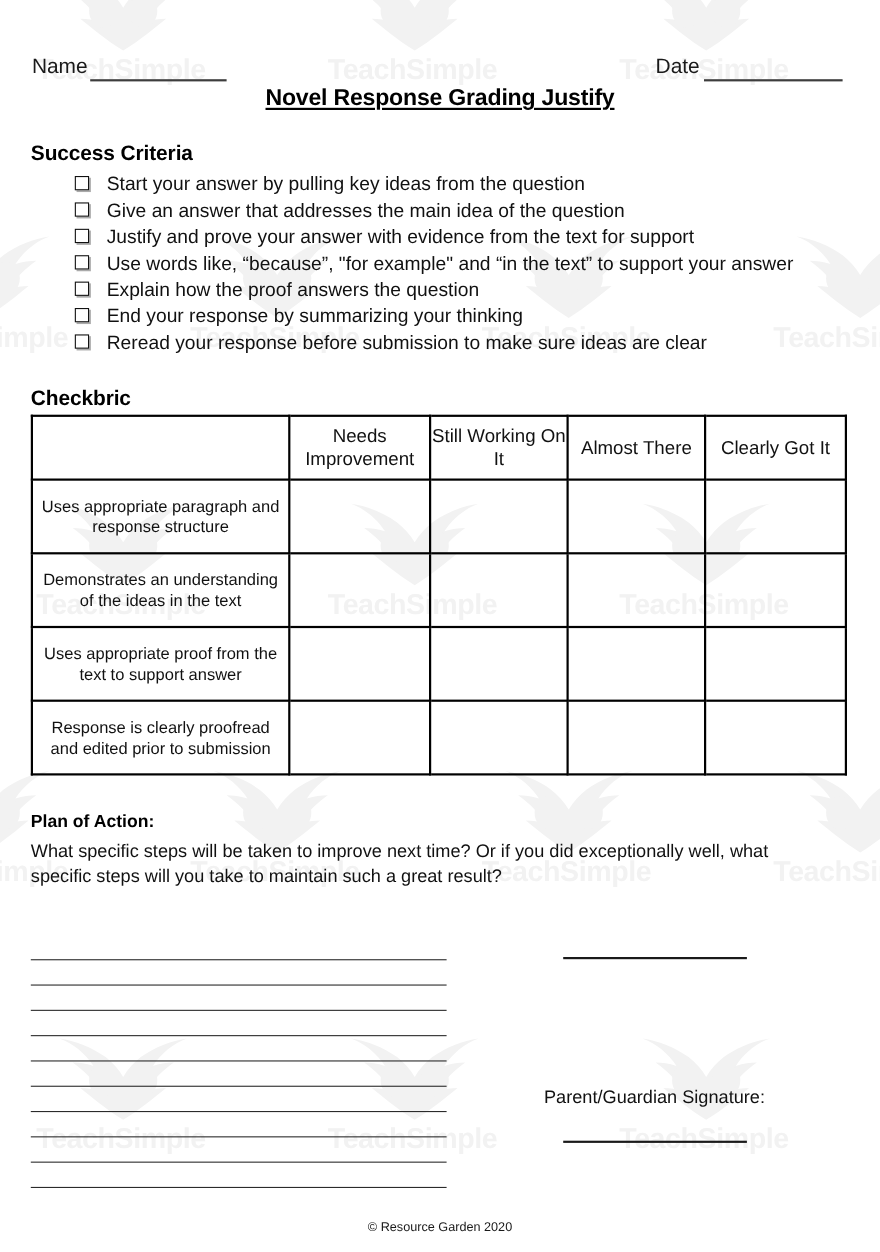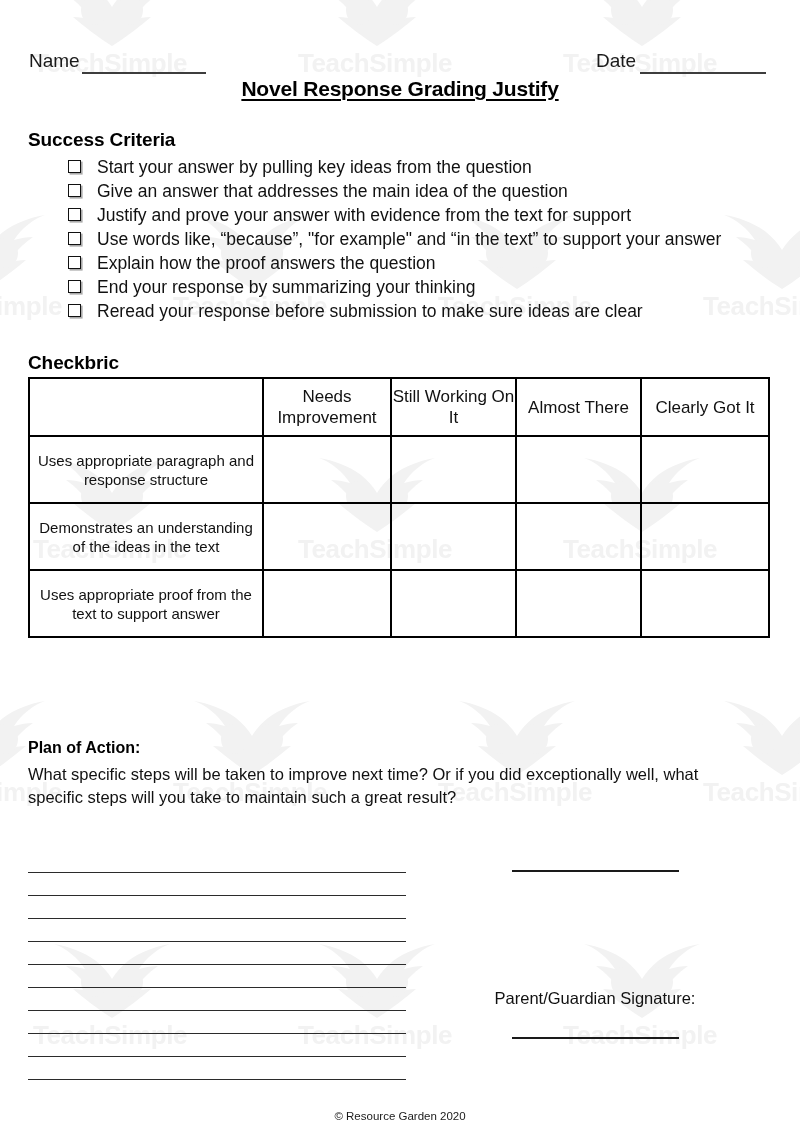--- a/index.html
+++ b/index.html
@@ -462,20 +462,27 @@
         <td></td>
         <td></td>
       </tr>
       <tr>
         <td class="criterion">Uses appropriate proof from the text to support answer</td>
         <td></td>
         <td></td>
         <td></td>
         <td></td>
       </tr>
+      <tr>
+        <td class="criterion">Response is clearly proofread and edited prior to submission</td>
+        <td></td>
+        <td></td>
+        <td></td>
+        <td></td>
+      </tr>
     </tbody>
   </table>
 
   <div id="plan-heading">Plan of Action:</div>
   <div id="plan-prompt">What specific steps will be taken to improve next time?  Or if you did exceptionally well, what specific steps will you take to maintain such a great result?</div>
 
   <div id="writing-lines">
       <div class="writing-line"></div>
       <div class="writing-line"></div>
       <div class="writing-line"></div>

